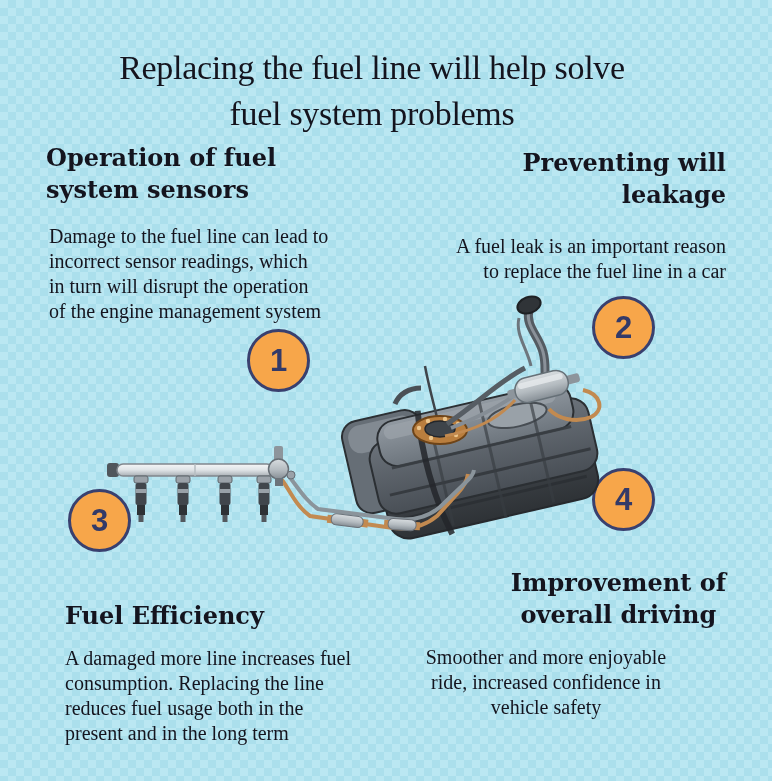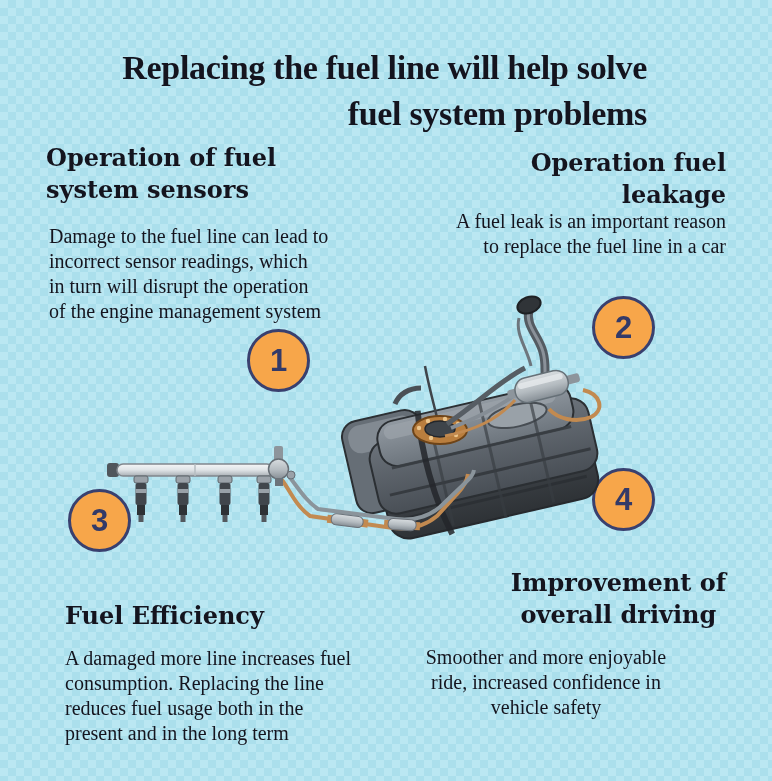--- a/index.html
+++ b/index.html
@@ -8,38 +8,38 @@
     background-color:#bae7f2;
     background-image:
       linear-gradient(45deg,#abdfec 25%,transparent 25%,transparent 75%,#abdfec 75%),
       linear-gradient(45deg,#abdfec 25%,transparent 25%,transparent 75%,#abdfec 75%);
     background-size:16px 16px;
     background-position:0 0,8px 8px;
     font-family:"Liberation Serif", serif;
     color:#14141e;
   }
   .title {
-    position:absolute; top:22px; left:0; width:647px;
-    text-align:right; font-weight:700; font-size:34px; line-height:46px;
+    position:absolute; top:22px; left:0; width:744px;
+    text-align:center; font-weight:400; font-size:34px; line-height:46px;
     letter-spacing:-0.3px; white-space:pre-line;
     font-family:"Liberation Serif", serif;
   }
   .sect { position:absolute; }
   .sect h2 {
     margin:16px; font-family:"DejaVu Serif", serif; font-weight:700;
     font-size:24px; line-height:32px; white-space:pre-line;
   }
   .sect p {
     margin:16px; font-family:Liberation Serif, serif;
     font-size:20px; line-height:25px; white-space:pre-line;
   }
   .s1 { left:30px;  top:126px; text-align:left; }
   .s1 p { position:absolute; left:3px; top:82px; width:360px; }
   .s2 { right:30px; top:131px; text-align:right; }
-  .s2 p { position:absolute; right:0; top:62px; width:360px;text-align:right; }
+  .s2 p { position:absolute; right:0; top:87px; width:360px;text-align:right; }
   .s3 { left:49px;  top:584px; text-align:left; }
   .s3 p { position:absolute; left:0; top:46px; width:360px; }
   .s4 { right:30px; top:551px; text-align:center; }
   .s4 p { position:absolute; right:0; top:78px; width:360px; }
   .badge {
     position:absolute; width:63px; height:63px; box-sizing:border-box;
     border-radius:50%; background:#f7a64a; border:3px solid #39406f;
     color:#333a68; font-family:"Liberation Sans", sans-serif;
     font-weight:700; font-size:31px; line-height:57px; text-align:center;
   }
@@ -67,21 +67,21 @@
   <div class="sect s1">
     <h2>Operation of fuel
 system sensors</h2>
     <p>Damage to the fuel line can lead to
 incorrect sensor readings, which
 in turn will disrupt the operation
 of the engine management system</p>
   </div>
 
   <div class="sect s2">
-    <h2>Operation fuel
+    <h2>Preventing will
 leakage</h2>
     <p>A fuel leak is an important reason
 to replace the fuel line in a car</p>
   </div>
 
   <div class="sect s3">
     <h2>Fuel Efficiency</h2>
     <p>A damaged more line increases fuel
 consumption. Replacing the line
 reduces fuel usage both in the

